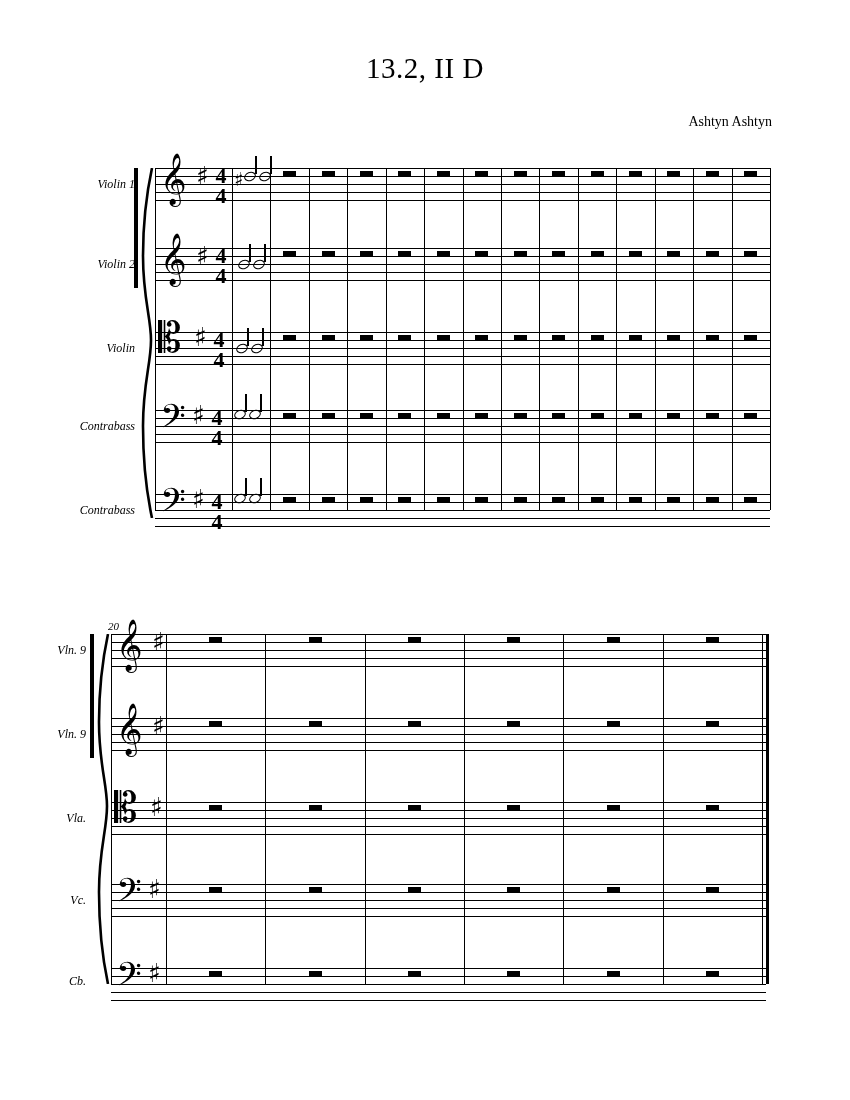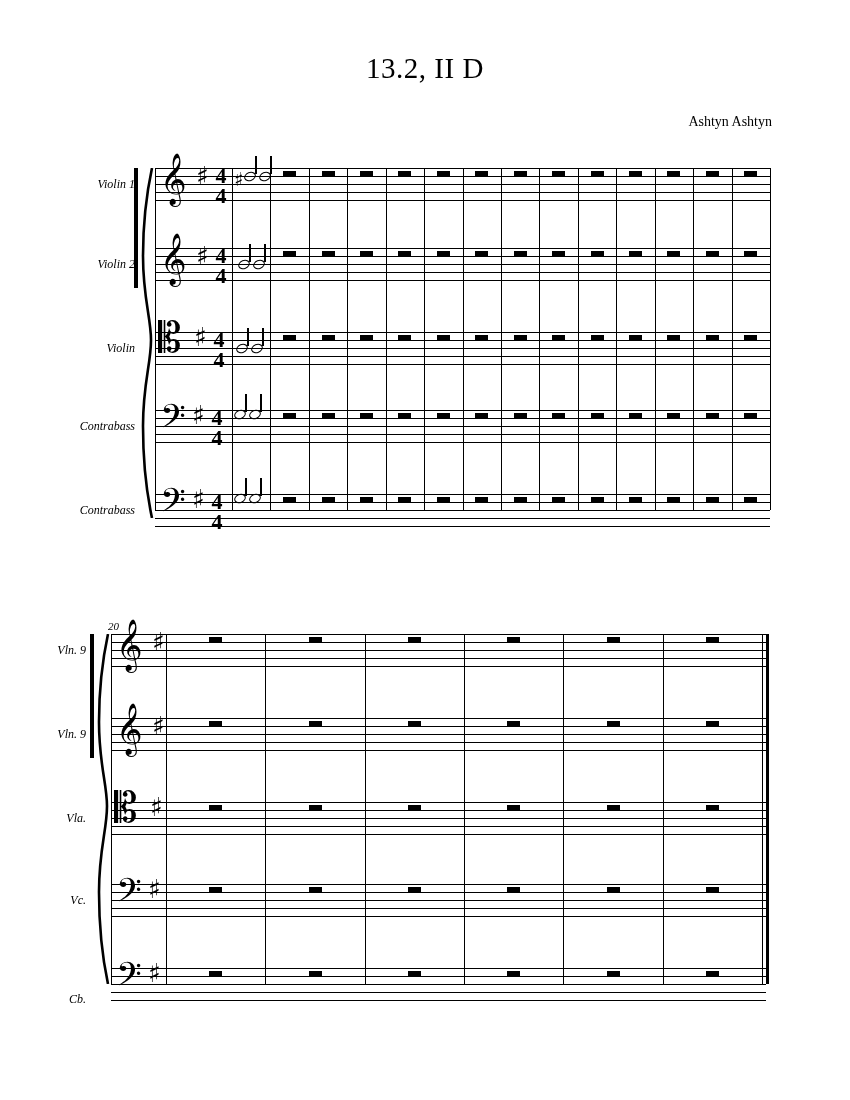--- a/index.html
+++ b/index.html
@@ -426,21 +426,21 @@
   <div class="staff" style="left:111px; top:264px; width:655px;">
     <div class="ln"></div>
       <div class="ln"></div>
       <div class="ln"></div>
       <div class="ln"></div>
       <div class="ln"></div>
   </div>
   <div class="glyph clef-bass" style="left:116px; top:254px;">𝄢</div>
   <div class="glyph keysig" style="left:148px; top:256px;">♯</div>
 
-  <div class="inst-label" style="left:10px; top:379px; width:76px;">Cb.</div>
+  <div class="inst-label" style="left:10px; top:361px; width:76px;">Cb.</div>
   <div class="staff" style="left:111px; top:348px; width:655px;">
     <div class="ln"></div>
       <div class="ln"></div>
       <div class="ln"></div>
       <div class="ln"></div>
       <div class="ln"></div>
   </div>
   <div class="glyph clef-bass" style="left:116px; top:338px;">𝄢</div>
   <div class="glyph keysig" style="left:148px; top:340px;">♯</div>
 

